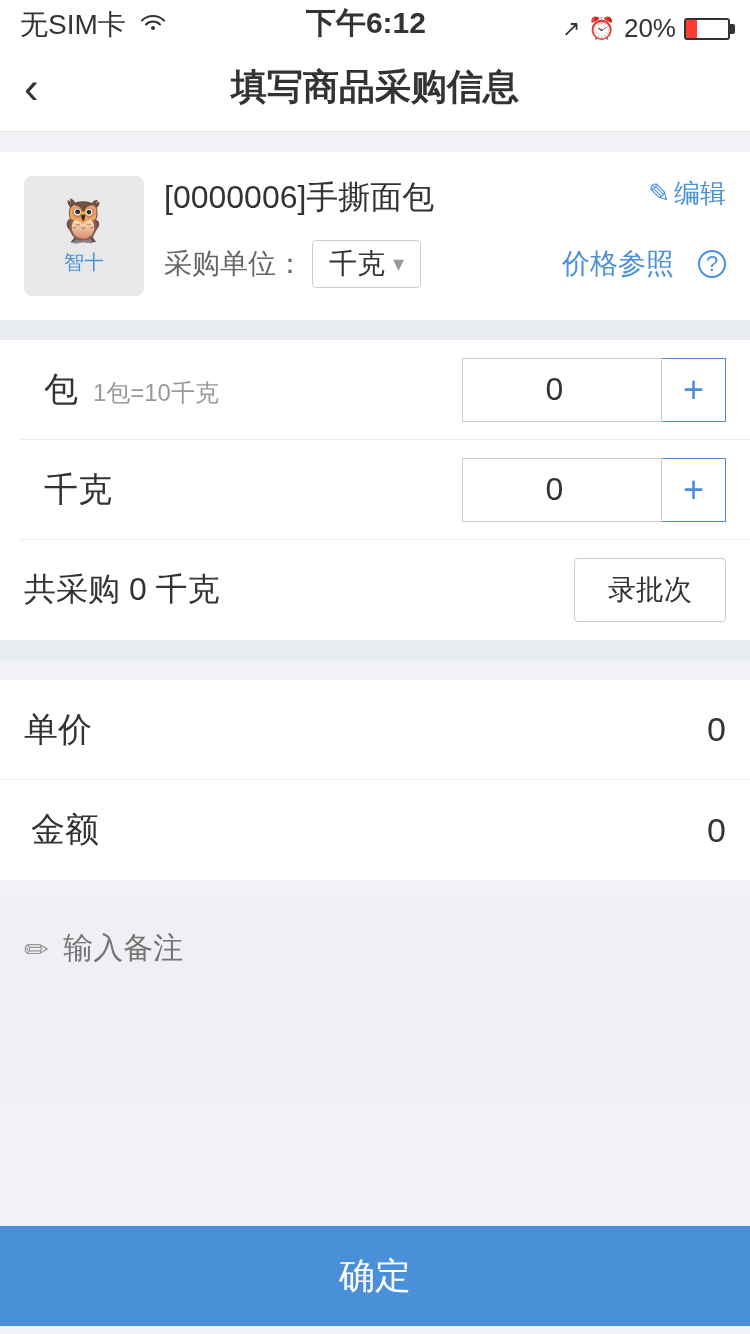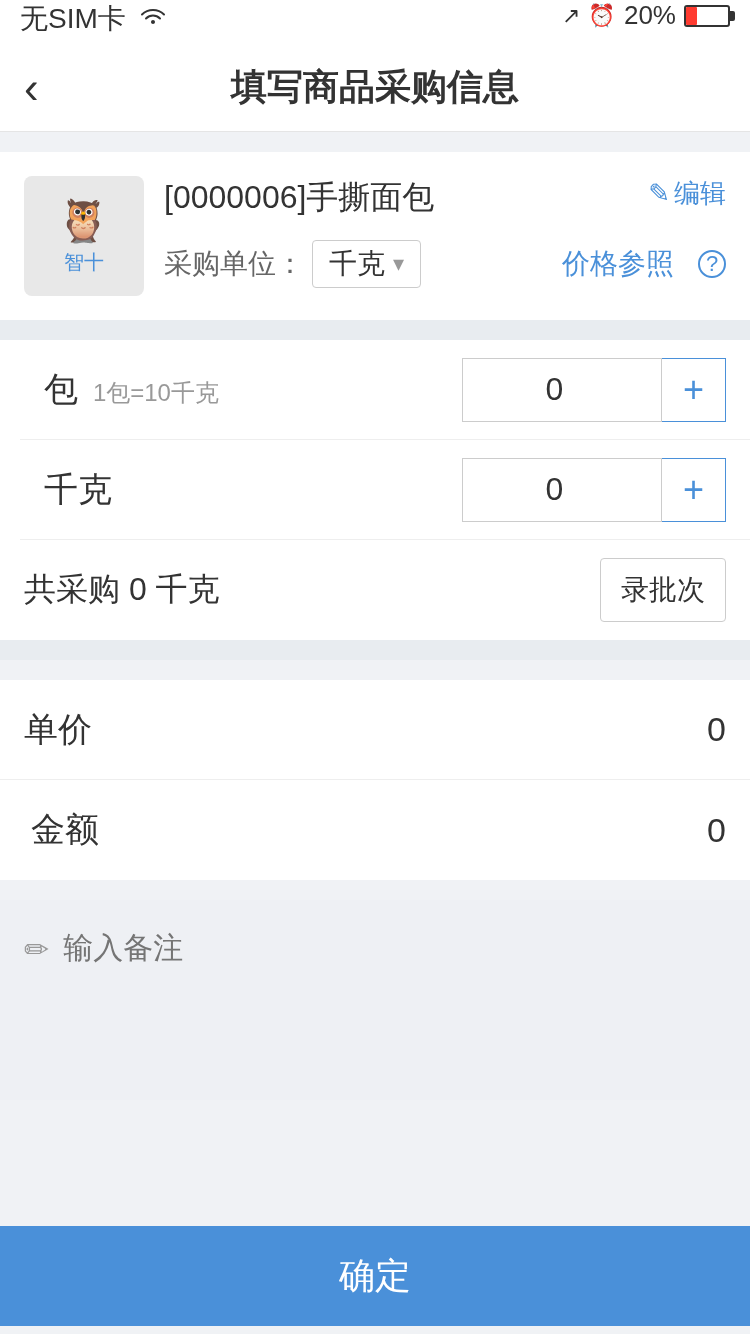--- a/index.html
+++ b/index.html
@@ -12,21 +12,21 @@
       font-size: 32px;
       color: #333;
     }
 
     
     .status-bar {
       width: 750px;
       height: 44px;
       background: #fff;
       display: flex;
-      align-items: flex-start;
+      align-items: flex-end;
       justify-content: space-between;
       padding: 0 20px;
       font-size: 28px;
       font-weight: 500;
     }
     .status-left { display: flex; align-items: center; gap: 10px; }
     .status-center { font-size: 30px; font-weight: 600; }
     .status-right { display: flex; align-items: center; gap: 8px; font-size: 26px; }
     .battery-icon {
       width: 46px; height: 22px;
@@ -220,21 +220,21 @@
       justify-content: space-between;
       padding: 0 24px;
       height: 100px;
       background: #fff;
     }
     .total-label {
       font-size: 32px;
       color: #333;
     }
     .batch-btn {
-      width: 126px;
+      width: 152px;
       height: 64px;
       border: 1px solid #ccc;
       background: #fff;
       color: #333;
       font-size: 28px;
       display: flex;
       align-items: center;
       justify-content: center;
       cursor: pointer;
       border-radius: 4px;
@@ -317,20 +317,21 @@
   <div class="status-left">
     <span>无SIM卡</span>
     <span>
       <svg width="34" height="24" viewBox="0 0 34 24">
         <path d="M17 20c1.1 0 2-.9 2-2s-.9-2-2-2-2 .9-2 2 .9 2 2 2z" fill="#333"></path>
         <path d="M10 14.5c1.9-1.9 4.4-3 7-3s5.1 1.1 7 3" fill="none" stroke="#333" stroke-width="2" stroke-linecap="round"></path>
         <path d="M6 10.5c2.8-2.8 6.6-4.5 11-4.5s8.2 1.7 11 4.5" fill="none" stroke="#333" stroke-width="2" stroke-linecap="round"></path>
       </svg>
     </span>
   </div>
+  <div class="status-center">下午6:12</div>
   <div class="status-right">
     <span style="font-size:22px;">↗</span>
     <span style="font-size:22px;">⏰</span>
     <span>20%</span>
     <div class="battery-icon">
       <div class="battery-fill"></div>
     </div>
   </div>
 </div>
 

